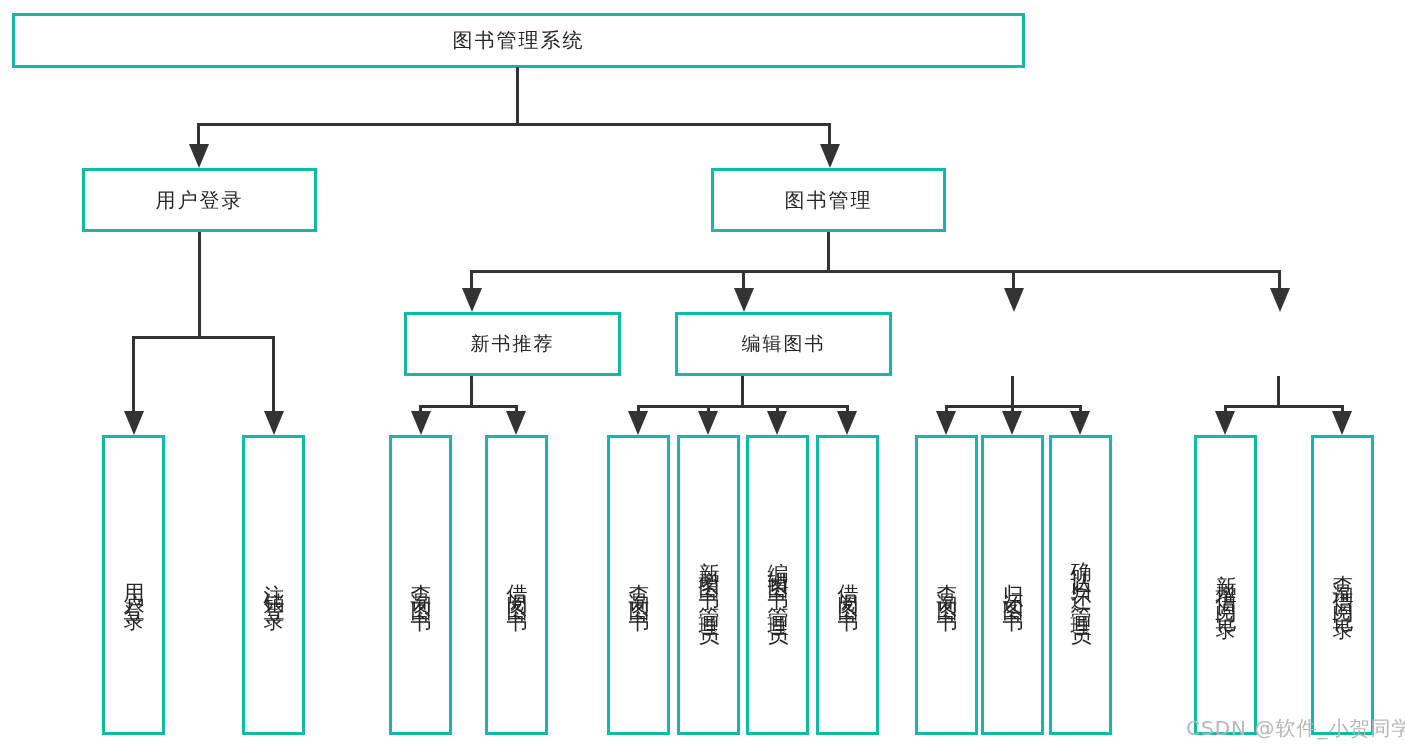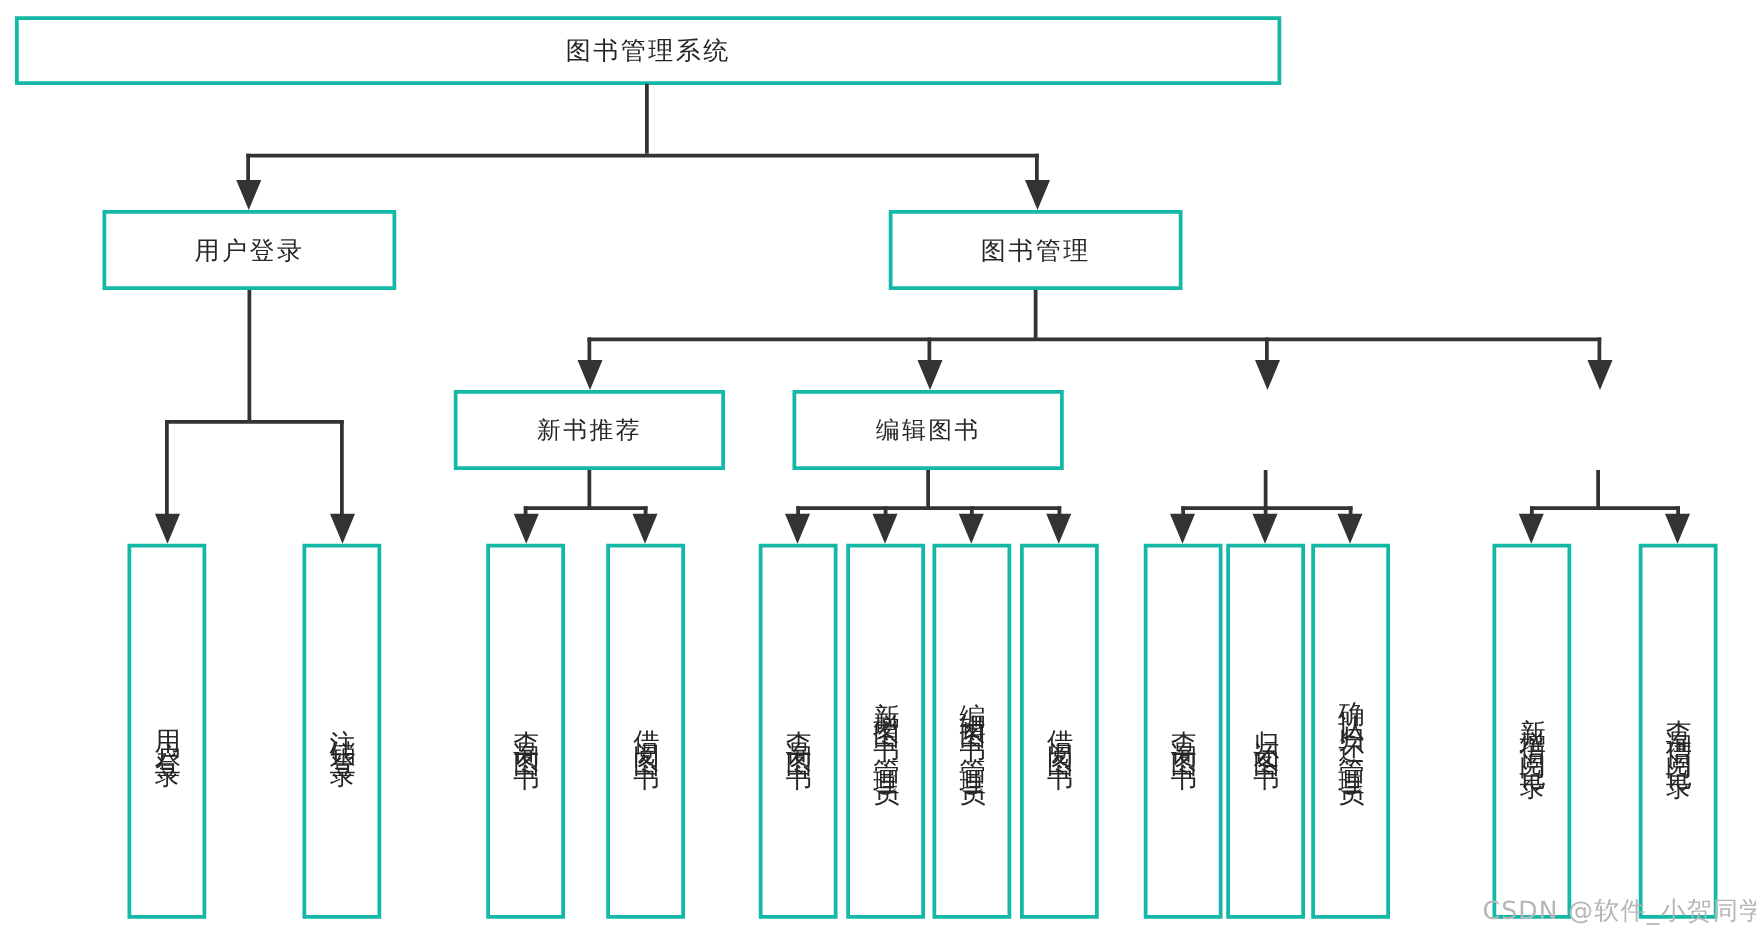--- a/index.html
+++ b/index.html
@@ -16,21 +16,21 @@
     box-sizing: border-box;
     border: 3px solid #14b8a6;
     background: #ffffff;
     display: flex;
     align-items: center;
     justify-content: center;
     color: #262626;
     text-align: center;
   }
   .hlabel { font-size: 20px; letter-spacing: 2px; }
-  .l3label { font-size: 19px; letter-spacing: 2px; }
+  .l3label { font-size: 19px; letter-spacing: 2px; margin-left: 41px; }
   .vbox {
     writing-mode: vertical-rl;
     font-size: 21px;
     letter-spacing: 9px;
     line-height: 1;
   }
   .line {
     position: absolute;
     background: #333333;
   }

